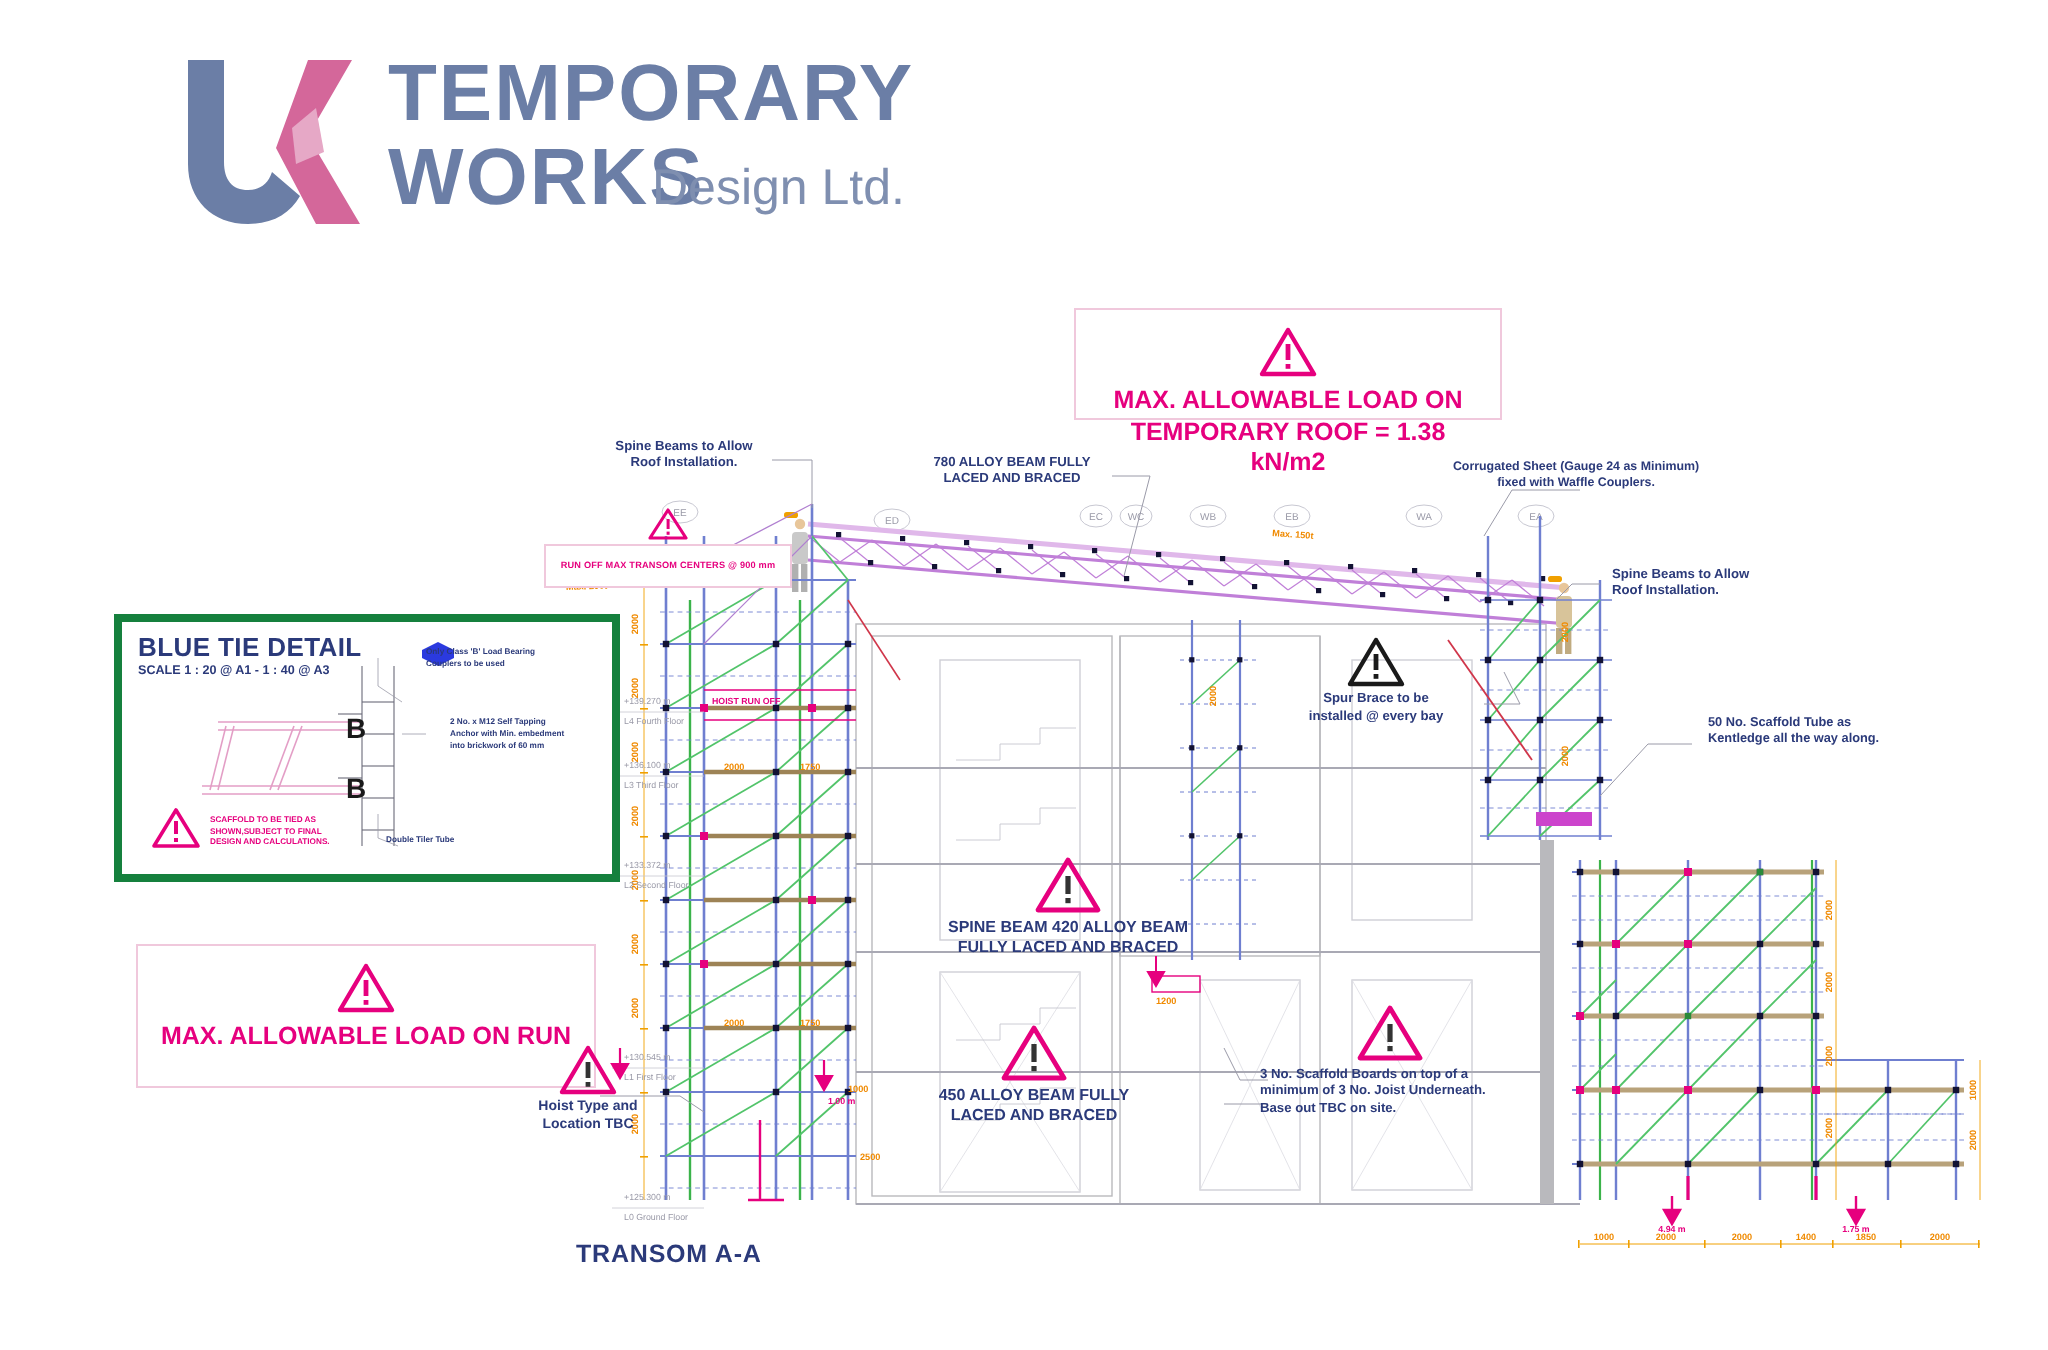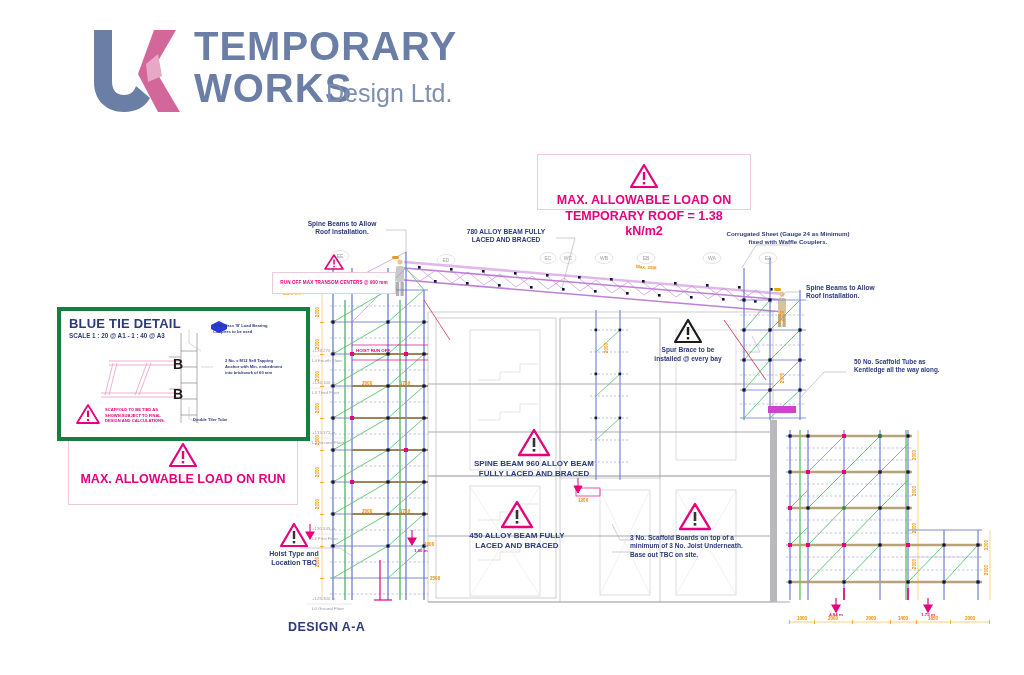--- a/index.html
+++ b/index.html
@@ -13,21 +13,21 @@
   #logo{left:88px;top:24px;width:380px;height:100px;}
   #logo svg{display:block;}
   .logo-txt{font-family:"Liberation Sans",sans-serif;font-weight:bold;fill:#6b7ea6;}
 
   
   .warn-box{border:1px solid #f0c8dc;background:#fff;text-align:center;
             padding:8px 10px 9px 10px;box-sizing:border-box;}
   .warn-box .wtxt{color:#e6007e;font-weight:bold;line-height:1.25;}
   #warn-roof{left:537px;top:110px;width:214px;height:56px;margin-top:44px;}
   #warn-roof .wtxt{font-size:12.5px;}
-  #warn-runoff-scaffold{left:68px;top:433px;width:230px;height:72px;}
+  #warn-runoff-scaffold{left:68px;top:472px;width:230px;height:72px;}
   #warn-runoff-scaffold .wtxt{font-size:12.5px;}
   #warn-transom{left:272px;top:265px;width:124px;height:22px;border:1px solid #f0c8dc;
                 padding:0;display:flex;align-items:center;justify-content:center;}
   #warn-transom .wtxt{font-size:4.6px;letter-spacing:.1px;}
 
   
   .tri{display:block;margin:0 auto 4px auto;}
 
   
   #tie-panel{left:57px;top:307px;width:245px;height:126px;border:4px solid #15803d;background:#fff;}
@@ -790,26 +790,26 @@
   </div>
 </div>
 
 <div class="abs callout" style="left:458px;top:428px;width:152px;">
   <svg width="34" height="30" viewBox="0 0 34 30">
     <path d="M17,2 L32,27 L2,27 Z" fill="none" stroke="#e6007e" stroke-width="2.4" stroke-linejoin="round"></path>
     <rect x="15.7" y="10" width="2.6" height="9" fill="#333333"></rect>
     <rect x="15.7" y="21" width="2.6" height="2.6" fill="#333333"></rect>
   </svg>
   <div class="ctxt" style="font-size:8px;margin-top:1px;">
-    <div>SPINE BEAM 960 ALLOY BEAM</div>
+    <div>SPINE BEAM 420 ALLOY BEAM</div>
     <div>FULLY LACED AND BRACED</div>
   </div>
 </div>
 
-<div class="abs callout" style="left:452px;top:500px;width:130px;">
+<div class="abs callout" style="left:452px;top:512px;width:130px;">
   <svg width="34" height="30" viewBox="0 0 34 30">
     <path d="M17,2 L32,27 L2,27 Z" fill="none" stroke="#e6007e" stroke-width="2.4" stroke-linejoin="round"></path>
     <rect x="15.7" y="10" width="2.6" height="9" fill="#333333"></rect>
     <rect x="15.7" y="21" width="2.6" height="2.6" fill="#333333"></rect>
   </svg>
   <div class="ctxt" style="font-size:8px;margin-top:1px;">
     <div>450 ALLOY BEAM FULLY</div>
     <div>LACED AND BRACED</div>
   </div>
 </div>
@@ -832,13 +832,13 @@
     <path d="M15,2 L28,24 L2,24 Z" fill="none" stroke="#e6007e" stroke-width="2.2" stroke-linejoin="round"></path>
     <rect x="13.8" y="9" width="2.4" height="8" fill="#333333"></rect>
     <rect x="13.8" y="19" width="2.4" height="2.4" fill="#333333"></rect>
   </svg>
   <div class="ctxt" style="font-size:7px;margin-top:1px;">
     <div>Hoist Type and</div>
     <div>Location TBC</div>
   </div>
 </div>
 
-<div class="abs" id="section-title">DESIGN A-A</div>
+<div class="abs" id="section-title">TRANSOM A-A</div>
 
 </body></html>

